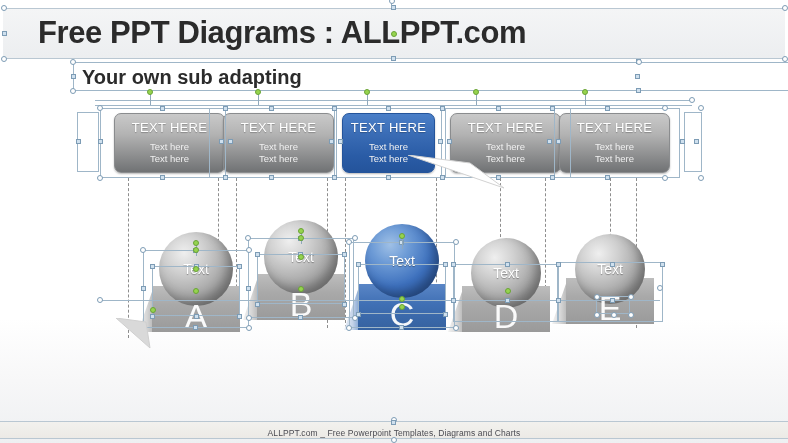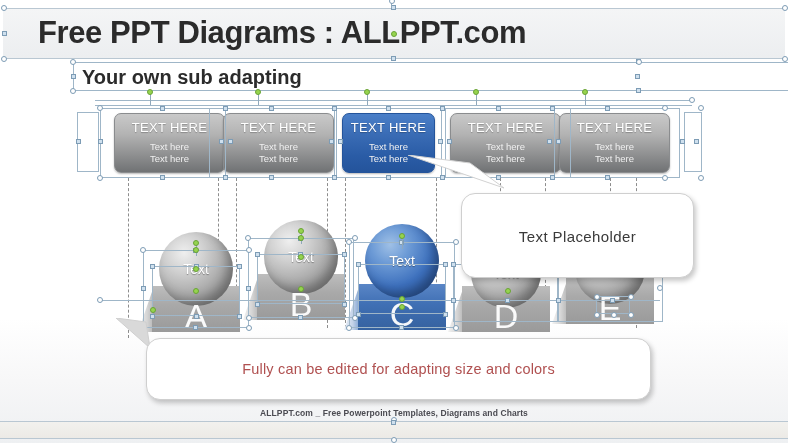--- a/index.html
+++ b/index.html
@@ -66,22 +66,22 @@
   #callout1{left:461px;top:193px;width:233px;height:85px;}
   #callout1 .ctext{font-size:15px;color:#3a3a3a;letter-spacing:.4px;}
   #callout2{left:146px;top:338px;width:505px;height:62px;}
   #callout2 .ctext{font-size:14.5px;color:#b05050;letter-spacing:.2px;}
   .tail{position:absolute;pointer-events:none;}
 
   
   #footerBand{position:absolute;left:0px;top:421px;width:788px;height:18px;
     background:linear-gradient(180deg,#f2f1ee 0%,#eceae6 100%);
     border-top:1px solid #b9c7d2;border-bottom:1px solid #b9c7d2;box-sizing:border-box;}
-  #footerText{position:absolute;left:0;right:0;top:408px;text-align:center;font-size:8.5px;color:#4b4b52;
-              font-weight:bold;letter-spacing:.1px;}
+  #footerText{position:absolute;left:0;right:0;top:428px;text-align:center;font-size:8.5px;color:#4b4b52;
+              font-weight:normal;letter-spacing:.1px;}
 
   .hline{position:absolute;height:1px;background:#9fb6c8;}
 </style>
 </head>
 <body>
 
 <div id="stage">
 
   <div id="titleBand"></div>
   <div id="titleText">Free PPT Diagrams : ALLPPT.com</div>
@@ -345,30 +345,24 @@
 
   <div class="rot-stem" style="left:402px;top:237px;height:12px;"></div>
   <div class="hgr" style="left:399px;top:233px;"></div>
   <div class="hgr" style="left:399px;top:296px;"></div>
   <div class="hgr" style="left:399px;top:304px;"></div>
   <div class="hgr" style="left:505px;top:288px;"></div>
 
   <svg class="tail" style="left:408px;top:155px;width:170px;height:50px;" viewBox="0 0 170 50">
     <polygon points="0,0 96,33 62,8" fill="#ffffff" stroke="#d2d2d2" stroke-width="1"></polygon>
   </svg>
-  <div class="callout" id="callout1">
-    <div class="ctext">Text Placeholder</div>
-  </div>
 
   <svg class="tail" style="left:116px;top:318px;width:48px;height:34px;" viewBox="0 0 48 34">
     <polygon points="0,0 34,30 30,4" fill="#d9d9d9" stroke="#cfcfcf" stroke-width="1"></polygon>
   </svg>
-  <div class="callout" id="callout2">
-    <div class="ctext">Fully can be edited for adapting size and colors</div>
-  </div>
 
   <div id="footerBand"></div>
   <div id="footerText">ALLPPT.com _ Free Powerpoint Templates, Diagrams and Charts</div>
   <div class="hci" style="left:391px;top:417px;"></div>
   <div class="hsq" style="left:391px;top:420px;"></div>
   <div class="hci" style="left:391px;top:437px;"></div>
 
 </div>
 
 </body></html>

